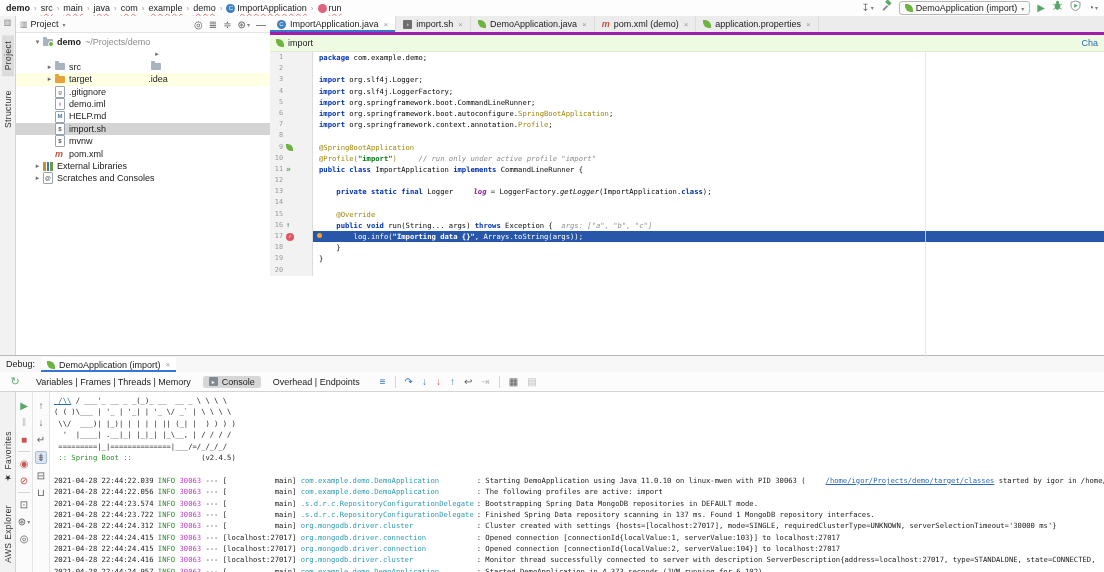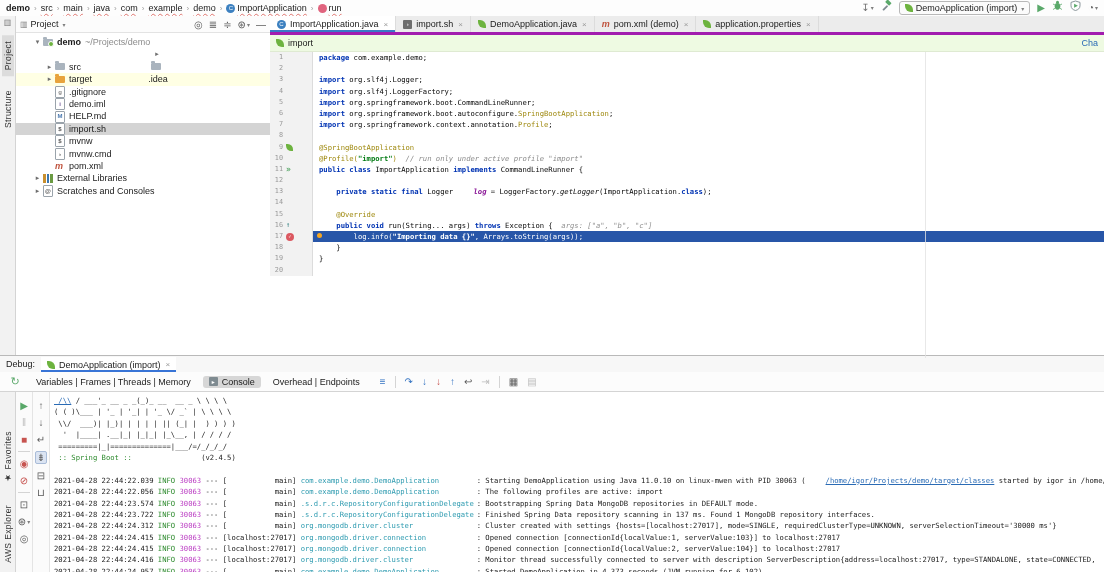--- a/index.html
+++ b/index.html
@@ -84,21 +84,21 @@
   .gi-bp{width:8px;height:8px;background:#db5860;border-radius:50%;color:#fff;font-size:5px;
          display:inline-flex;align-items:center;justify-content:center;}
   .ct{flex:1;padding-left:6px;position:relative;}
   .cl.exec .ct{background:#2856a8;}
   .ydot{display:inline-block;width:5px;height:5px;border-radius:50%;background:#f5a623;margin-right:-5px;
         position:relative;top:-1px;left:-2px;}
   .tk-k{color:#0033b3;font-weight:bold;}
   .tk-pl{color:#080808;}
   .tk-ann{color:#9e880d;}
   .tk-str{color:#067d17;font-weight:bold;}
-  .tk-cmt{color:#8c8c8c;font-style:italic;}
+  .tk-cmt{color:#8c8c8c;font-style:italic;margin-left:13px;}
   .tk-fld{color:#871094;font-style:italic;font-weight:bold;padding-left:16px;}
   .tk-it{color:#080808;font-style:italic;}
   .tk-hint{color:#909090;font-style:italic;}
   .tk-w{color:#fff;}
   .tk-ws{color:#fff;font-weight:bold;}
   
   #debug{left:0;top:355px;width:1104px;height:217px;border-top:1px solid #b9b9b9;background:#fff;}
   #dbg-header{height:16px;background:#f7f7f7;display:flex;align-items:end;gap:6px;padding:0 6px;}
   #dbg-title{align-self:center;color:#1a1a1a;}
   #dbg-tab{display:flex;align-items:center;gap:4px;padding:0 6px;height:15px;background:#fff;
@@ -291,27 +291,20 @@
         <div class="trow" style="padding-left: 28px;">
           <span class="chev"></span>
           <span class="tico">
             <span class="doc" style="color:#555;">$</span>
           </span>
           <span class="tlabel">mvnw</span>
         </div>
         <div class="trow" style="padding-left: 28px;">
           <span class="chev"></span>
           <span class="tico">
-            <span class="doc" style="color:#555;">›</span>
-          </span>
-          <span class="tlabel">mvnw.cmd</span>
-        </div>
-        <div class="trow" style="padding-left: 28px;">
-          <span class="chev"></span>
-          <span class="tico">
             <span class="mvnM">m</span>
           </span>
           <span class="tlabel">pom.xml</span>
         </div>
         <div class="trow" style="padding-left: 16px;">
           <span class="chev">▸</span>
           <span class="tico">
             <span class="libs">
               <i></i>
               <i></i>

